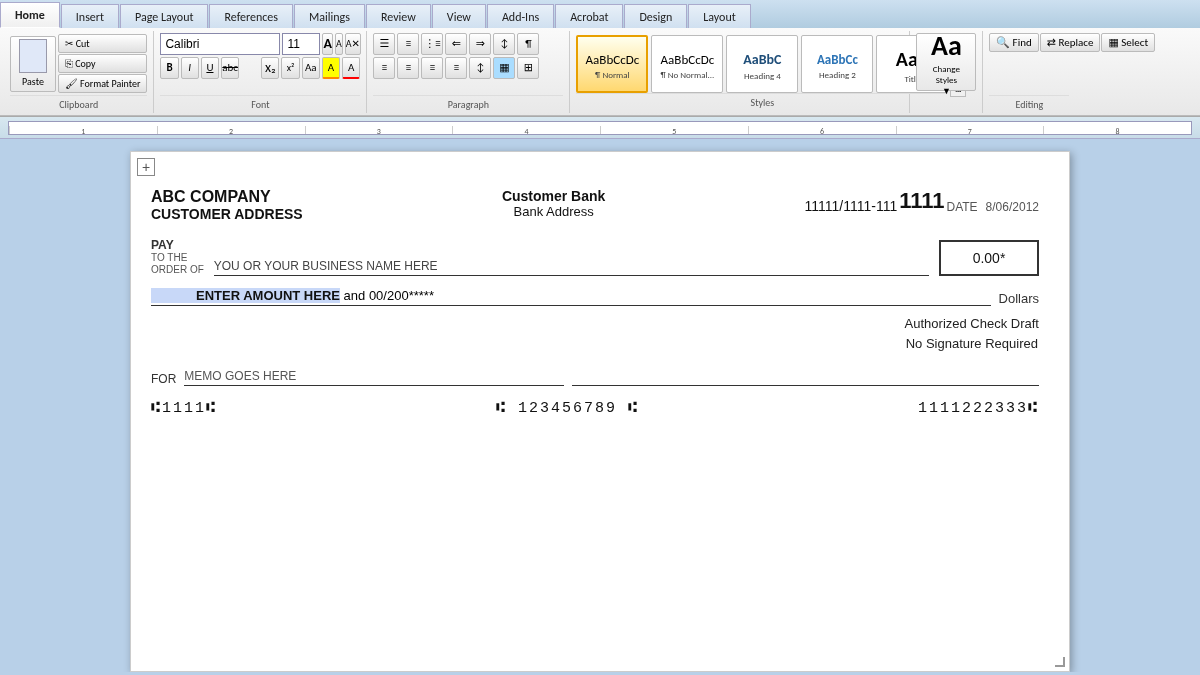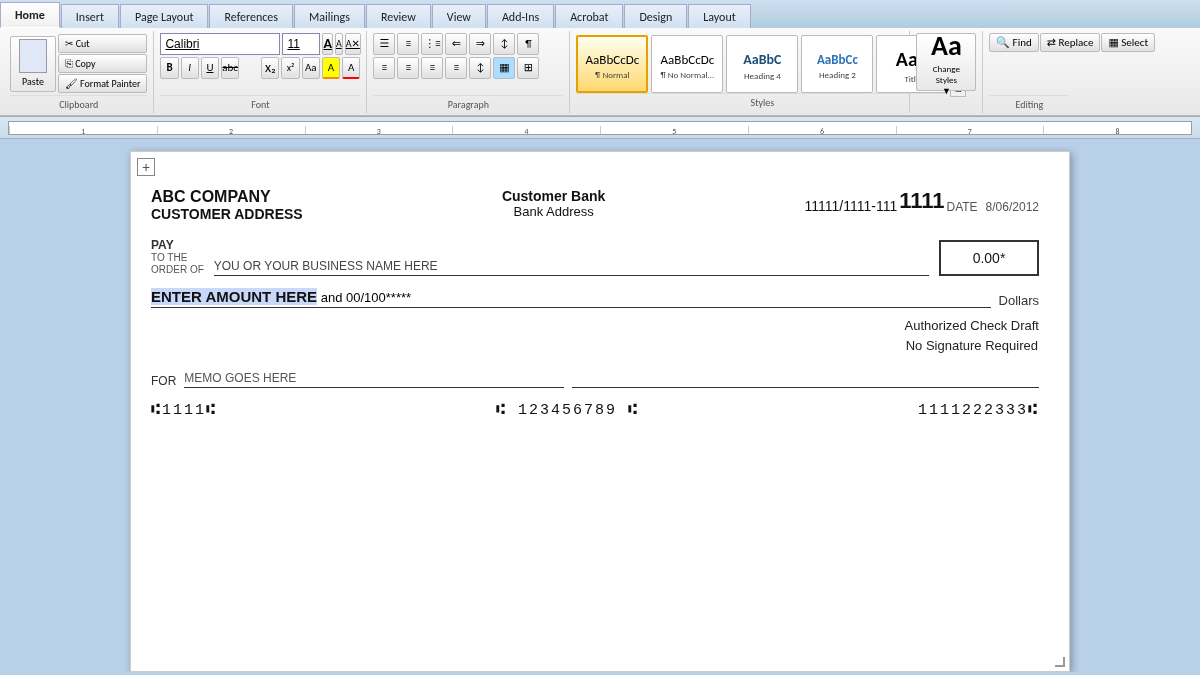--- a/index.html
+++ b/index.html
@@ -124,21 +124,20 @@
     .font-controls {
       display: flex;
       flex-direction: column;
       gap: 2px;
       width: 200px;
     }
     .font-row1 {
       display: flex;
       gap: 2px;
       align-items: center;
-      text-decoration: underline;
     }
     .font-name-box {
       width: 120px;
       height: 22px;
       border: 1px solid #88a;
       padding: 1px 4px;
       font-size: 12px;
       background: white;
     }
     .font-size-box {
@@ -426,22 +425,23 @@
     }
     .amount-written {
       flex: 1;
       border-bottom: 1px solid #333;
       padding-bottom: 2px;
       font-size: 13px;
     }
     .amount-highlight {
       background: #c8d8f8;
       font-weight: bold;
-      font-size: 15px;
+      font-size: 13px;
       color: #111;
+      padding-left: 45px;
     }
     .dollars-label {
       font-size: 13px;
       color: #333;
       white-space: nowrap;
     }
 
     
     .authorized-area {
       display: flex;
@@ -684,21 +684,21 @@
       <div class="pay-label">
         <span style="font-weight:bold;font-size:12px;">PAY</span>
         <span style="font-size:10px;color:#555;">TO THE<br>ORDER OF</span>
       </div>
       <div class="pay-to-line">YOU OR YOUR BUSINESS NAME HERE</div>
       <div class="amount-box">0.00*</div>
     </div>
 
     <div class="amount-written-row">
       <div class="amount-written">
-        <span class="amount-highlight">ENTER AMOUNT HERE</span><span> and 00/100*****</span>
+        <span class="amount-highlight">ENTER AMOUNT HERE</span><span> and 00/200*****</span>
       </div>
       <span class="dollars-label">Dollars</span>
     </div>
 
     <div class="authorized-area">
       <div class="authorized-text">
         <div>Authorized Check Draft</div>
         <div>No Signature Required</div>
       </div>
     </div>

